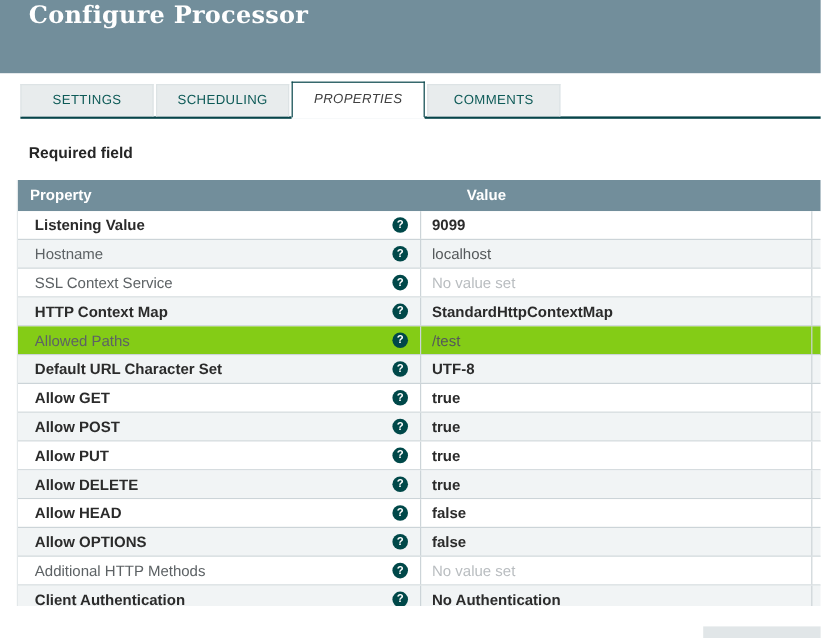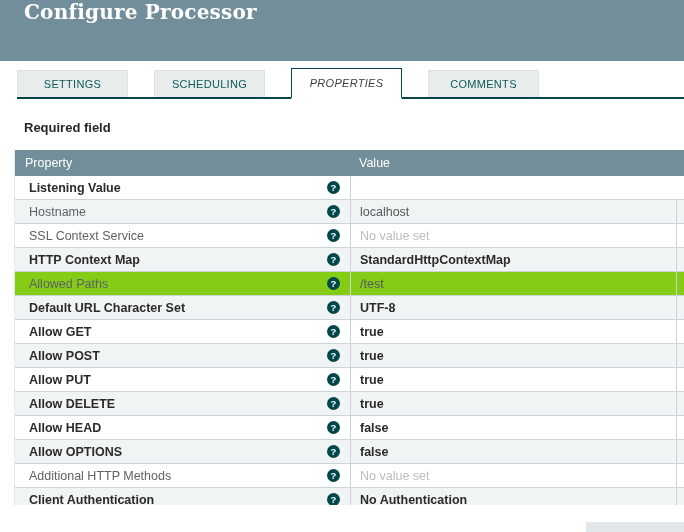--- a/index.html
+++ b/index.html
@@ -26,21 +26,20 @@
     color: #ffffff;
     letter-spacing: 0.2px;
   }
 
   
   .tabbar {
     display: flex;
     align-items: flex-end;
     margin: 7px 0 0 17px;
     border-bottom: 2px solid #07454a;
-    gap: 24px;
   }
   .tab {
     width: 111px;
     height: 27px;
     margin-right: 2px;
     background: #e8eced;
     border: 1px solid #dde3e5;
     border-bottom: none;
     color: #0d5a57;
     font-size: 11px;
@@ -76,21 +75,22 @@
     overflow: hidden;
     border-left: 1px solid #e3e8ea;
   }
   .thead {
     height: 26px;
     background: #728e9b;
     display: flex;
     align-items: center;
     color: #ffffff;
     font-size: 12.5px;
-    font-weight: normal;
+    font-weight: bold;
+    gap: 30px;
   }
   .thead .h-prop { width: 335px; padding-left: 10px; }
   .thead .h-val  { flex: 1; padding-left: 9px; }
 
   .trow {
     height: 24px;
     display: flex;
     align-items: stretch;
     border-bottom: 1px solid #ccd4d8;
     background: #ffffff;
@@ -177,20 +177,23 @@
   <div class="thead">
     <div class="h-prop">Property</div>
     <div class="h-val">Value</div>
   </div>
   <div id="tbody">
       <div class="trow required">
     <div class="cell-prop">
       <span>Listening Value</span>
       <span class="help-icon">?</span>
     </div>
+    <div class="cell-val">
+      <span>9099</span>
+    </div>
     <div class="cell-gutter"></div>
   </div>
       <div class="trow">
     <div class="cell-prop">
       <span>Hostname</span>
       <span class="help-icon">?</span>
     </div>
     <div class="cell-val">
       <span>localhost</span>
     </div>

